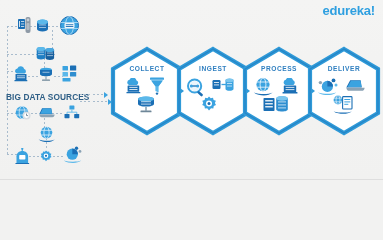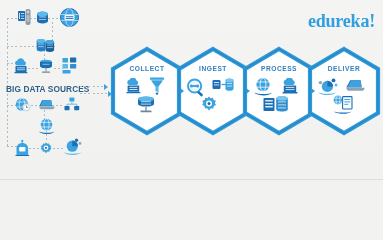--- a/index.html
+++ b/index.html
@@ -12,31 +12,31 @@
   #stage {
     position: relative;
     width: 383px; height: 180px;
     background: linear-gradient(180deg, #f4f4f3 0%, #f1f1f0 100%);
     border-bottom: 1px solid #dedede;
   }
 
   
   .logo {
     position: absolute;
-    right: 8px; top: 12px;
-    font-family: Liberation Serif, serif;
+    right: 8px; top: 4px;
+    font-family: Liberation Sans, sans-serif;
     font-weight: 700;
-    font-size: 18px;
+    font-size: 13px;
     letter-spacing: -0.2px;
     color: #2e9fe0;
     line-height: 1;
   }
 
   
-  .sources { position: absolute; left: 0; top: 0; width: 120px; height: 180px; }
+  .sources { position: absolute; left: 0; top: 8px; width: 120px; height: 180px; }
 
   .srcLabel {
     position: absolute;
     left: 6px; top: 84px;
     font-size: 8.3px;
     font-weight: 700;
     letter-spacing: 0.1px;
     color: #2f5f86;
     white-space: nowrap;
   }

